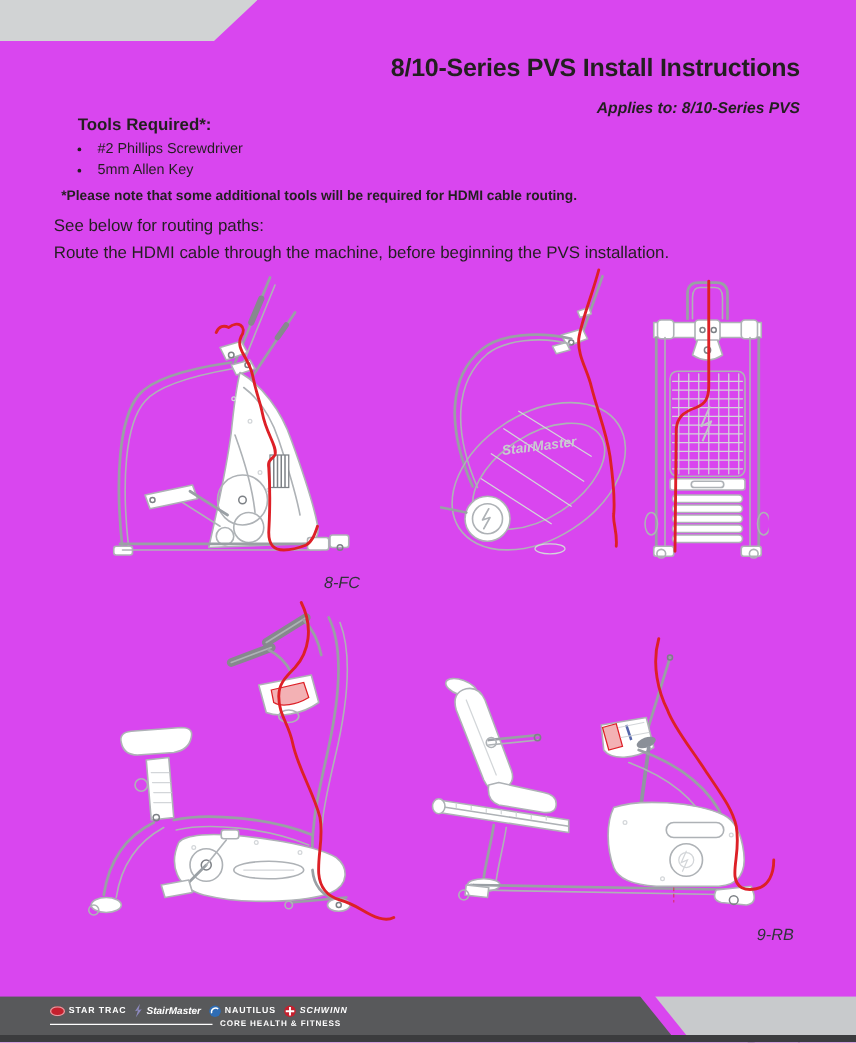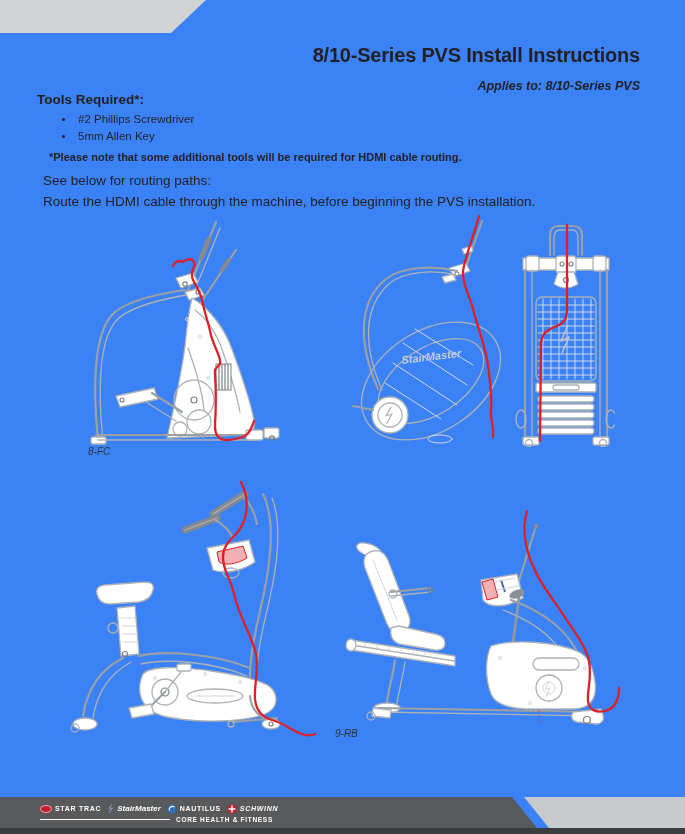--- a/index.html
+++ b/index.html
@@ -1,37 +1,37 @@
 <!DOCTYPE html>
 <html style="--cable-red: #dd2027; --banner-gray: #d1d3d4; --footer-dark: #58595b; --footer-light: #c8cacc; --footer-bottom: #3b3c3e; --star-trac-red: #c4202e; --nautilus-blue: #2f6db5; --stairmaster-purple: #8c88bd;"><head>
 <meta charset="utf-8">
 <style>
   html,body{margin:0;padding:0;background:#fff;}
   .page{
-    position:relative;width:685px;height:834px;background:#3b82f6;overflow:hidden;
+    position:relative;width:685px;height:834px;background:#d946ef;overflow:hidden;
     font-family:"Liberation Sans",sans-serif;color:#231f20;
   }
   
   .corner-banner{position:absolute;left:0;top:0;width:206px;height:33px;
     background:var(--banner-gray,#d1d3d4);
     clip-path:polygon(0 0,206px 0,171px 33px,0 33px);}
   .title-block{position:absolute;top:44px;right:45px;text-align:right;}
   .doc-title{font-size:20px;font-weight:700;letter-spacing:-.2px;}
   .doc-subtitle{margin-top:12px;font-size:12.5px;font-weight:700;font-style:italic;}
   
-  .tools{position:absolute;left:37px;top:92px;}
+  .tools{position:absolute;left:37px;top:92px;text-align:center;}
   .tools-heading{font-size:13.5px;font-weight:700;margin-bottom:5px;}
   .tool-item{display:flex;align-items:flex-start;font-size:11.5px;line-height:15px;margin-top:2px;}
   .bullet{flex:none;width:3px;height:3px;background:#231f20;border-radius:50%;margin:6px 13px 0 25px;}
   .note{position:absolute;left:49px;top:151px;font-size:11px;font-weight:bold;}
   .intro{position:absolute;left:43px;top:171px;font-size:13.5px;line-height:20.5px;}
   
   .figure{position:absolute;}
   .figure svg{display:block;font-family:inherit;}
-  .fig-label{font-style:italic;font-size:10px;color:#303438;text-align:left;margin-top:0px;}
+  .fig-label{font-style:italic;font-size:13px;color:#303438;text-align:right;margin-top:12px;}
   .ln{fill:none;stroke:#aeb2b6;stroke-width:1.3;stroke-linecap:round;stroke-linejoin:round;}
   .ln2{fill:none;stroke:#9aa0a5;stroke-width:2.2;stroke-linecap:round;stroke-linejoin:round;}
   .lt{fill:none;stroke:#d3d6d9;stroke-width:1;stroke-linecap:round;}
   .wf{fill:#fff;stroke:#aeb2b6;stroke-width:1.3;stroke-linejoin:round;}
   .dk{fill:none;stroke:#7d8186;stroke-width:1.2;}
   .grip{fill:none;stroke:#86898d;stroke-linecap:round;}
   .cable{fill:none;stroke:var(--cable-red,#dd2027);stroke-width:2.3;stroke-linecap:round;stroke-linejoin:round;}
   .cable-fill{fill:rgba(221,32,39,.35);stroke:var(--cable-red,#dd2027);stroke-width:1;}
   
   .footer-dark{position:absolute;left:0;top:797px;width:685px;height:31px;

